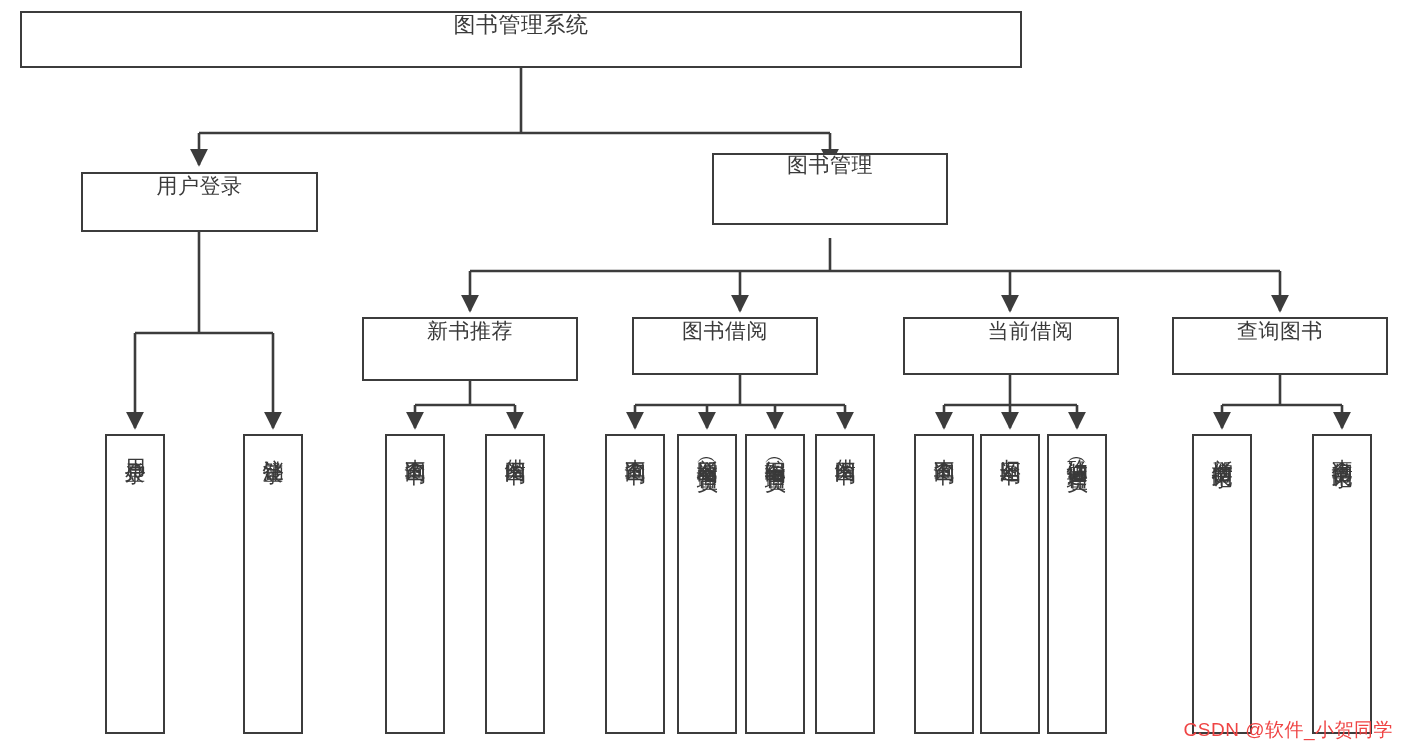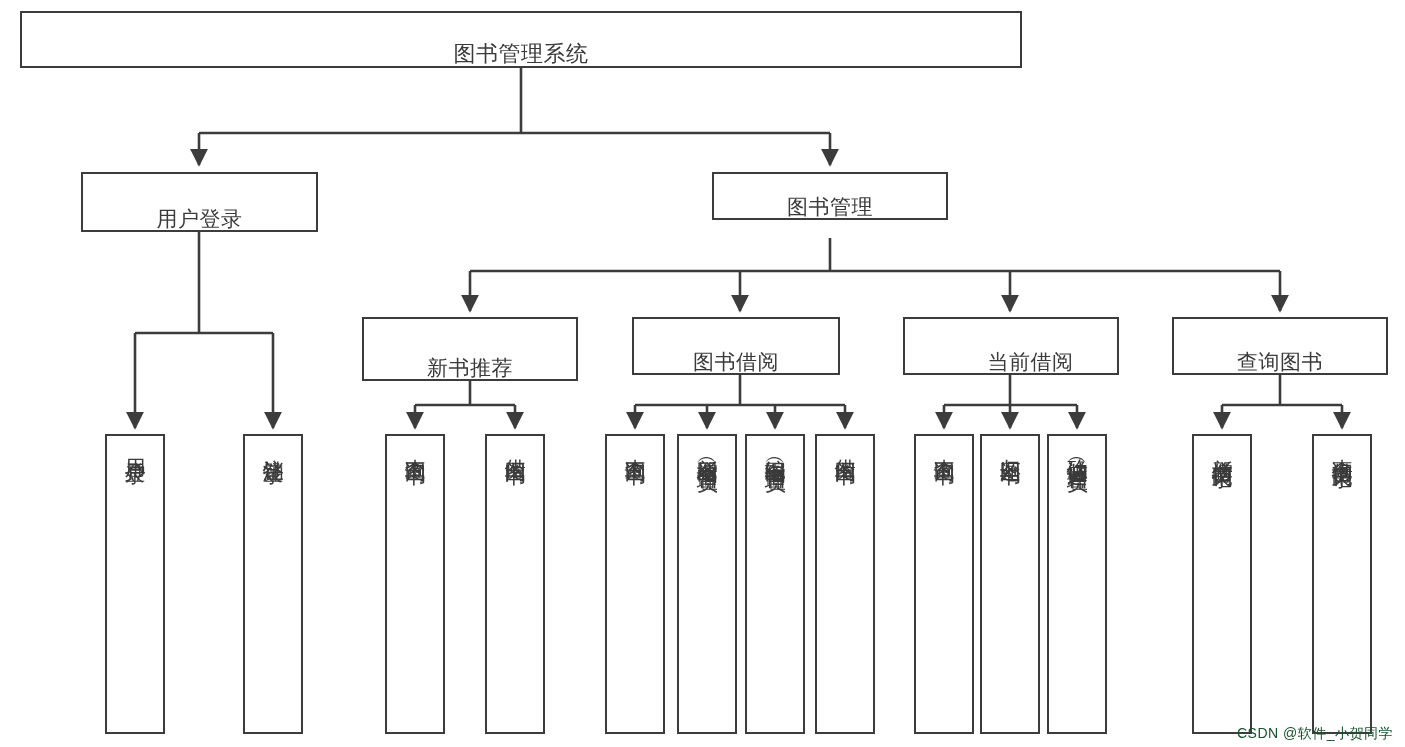--- a/index.html
+++ b/index.html
@@ -25,21 +25,21 @@
     width: 1405px;
     height: 747px;
     pointer-events: none;
   }
   .node {
     position: absolute;
     box-sizing: border-box;
     border: 2.5px solid #3c3c3c;
     background: #ffffff;
     display: flex;
-    align-items: flex-end;
+    align-items: flex-start;
     justify-content: center;
     color: #3a3a3a;
   }
   .node-label {
     color: #3a3a3a;
     letter-spacing: 0.5px;
     white-space: nowrap;
   }
   
   .node-h .node-label {
@@ -60,22 +60,22 @@
     text-orientation: upright;
     font-size: 21px;
     line-height: 1.06;
     letter-spacing: 2px;
     white-space: nowrap;
   }
   .watermark {
     position: absolute;
     right: 12px;
     bottom: 4px;
-    font-size: 14px;
-    color: #14532d;
+    font-size: 19px;
+    color: #ef4444;
     white-space: nowrap;
     letter-spacing: 0.5px;
   }
 </style>
 </head>
 <body>
 
 <div id="diagram-canvas">
 
   <svg id="edge-layer" viewBox="0 0 1405 747" width="1405" height="747" xmlns="http://www.w3.org/2000/svg">
@@ -128,28 +128,28 @@
     </g>
   </svg>
 
   <div class="node node-h node-root" style="left:20px; top:11px; width:1002px; height:57px;">
     <span class="node-label">图书管理系统</span>
   </div>
 
   <div class="node node-h" style="left:81px; top:172px; width:237px; height:60px;">
     <span class="node-label">用户登录</span>
   </div>
-  <div class="node node-h" style="left:712px; top:172px; width:236px; height:48px;">
+  <div class="node node-h" style="left:712px; top:153px; width:236px; height:72px;font-family:Liberation Mono, monospace;">
     <span class="node-label">图书管理</span>
   </div>
 
   <div class="node node-h" style="left:362px; top:317px; width:216px; height:64px;">
     <span class="node-label">新书推荐</span>
   </div>
-  <div class="node node-h" style="left:632px; top:317px; width:208px; height:58px;">
+  <div class="node node-h" style="left:632px; top:317px; width:186px; height:58px;">
     <span class="node-label">图书借阅</span>
   </div>
   <div class="node node-h" style="left:903px; top:317px; width:216px; height:58px;padding-left:39px;">
     <span class="node-label">当前借阅</span>
   </div>
   <div class="node node-h" style="left:1172px; top:317px; width:216px; height:58px;">
     <span class="node-label">查询图书</span>
   </div>
 
   <div class="node node-v" style="left:105px; top:434px; width:60px; height:300px;">

